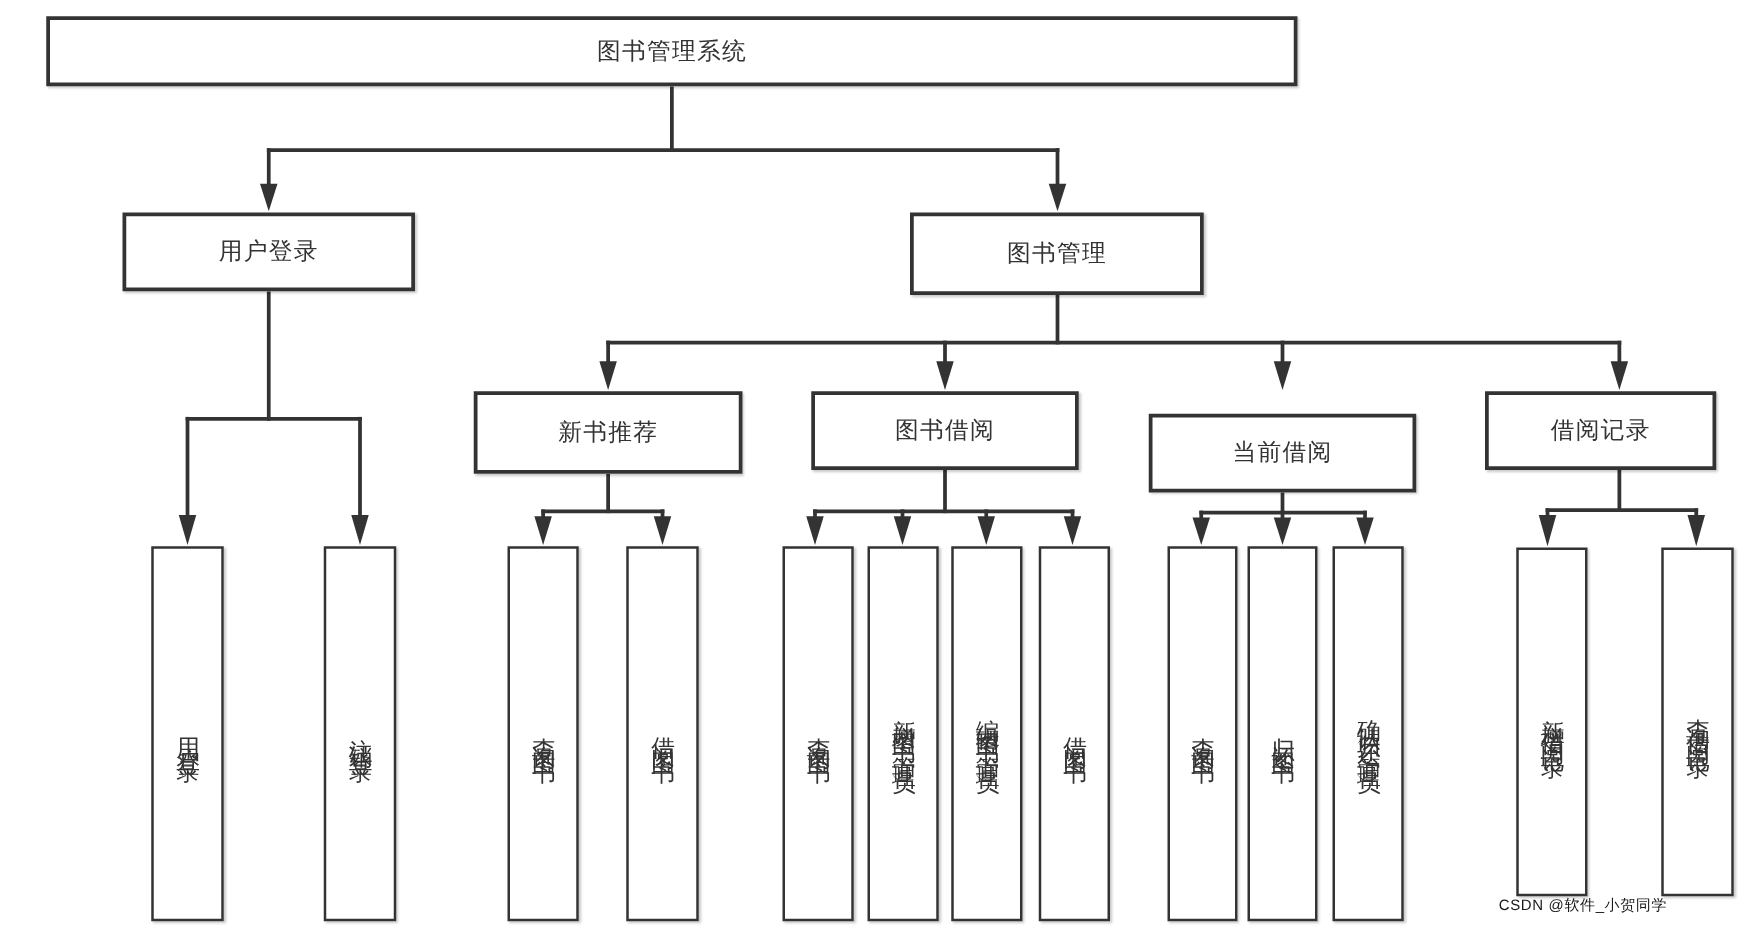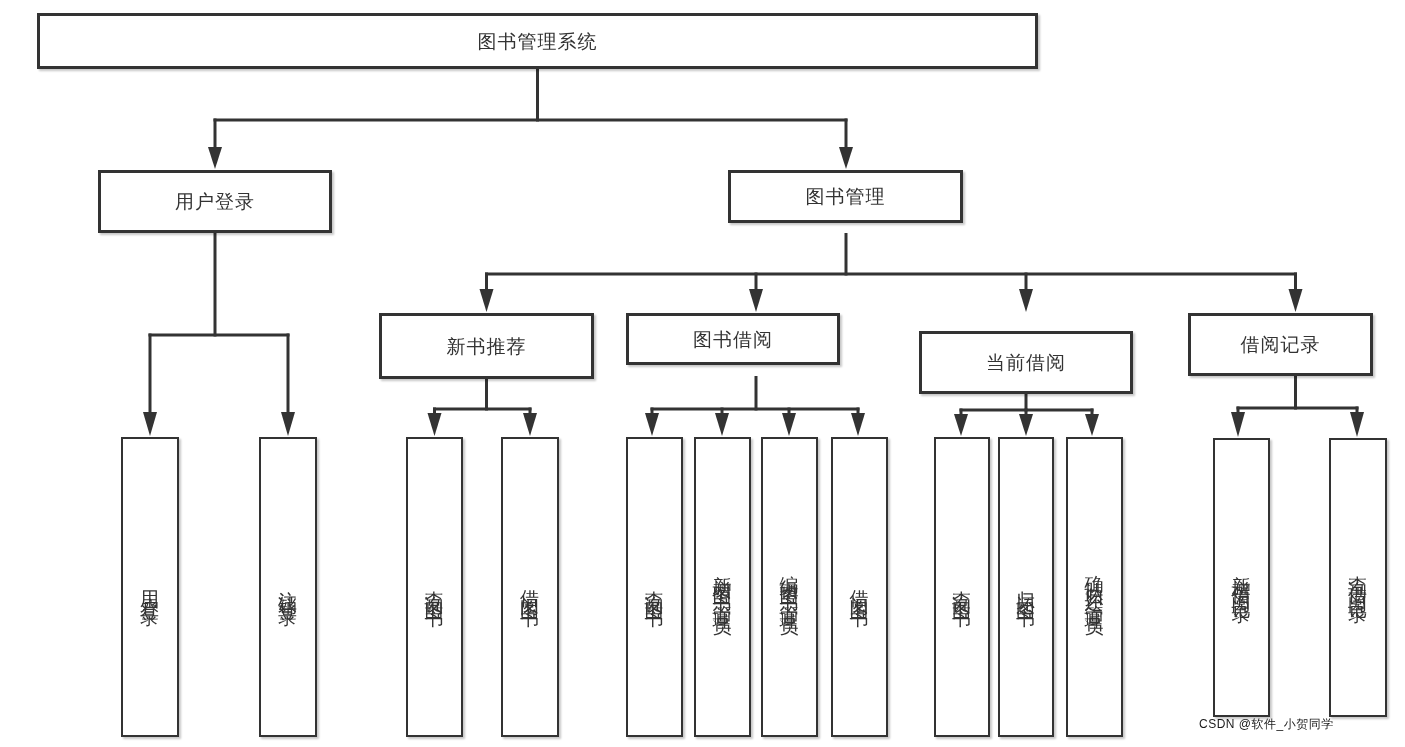--- a/index.html
+++ b/index.html
@@ -121,28 +121,28 @@
     </g>
   </svg>
 
   <div class="node" style="left:21px;top:13px;width:1001px;height:56px">
     <span class="hlabel">图书管理系统</span>
   </div>
 
   <div class="node" style="left:82px;top:170px;width:234px;height:63px">
     <span class="hlabel">用户登录</span>
   </div>
-  <div class="node" style="left:712px;top:170px;width:235px;height:53px">
+  <div class="node" style="left:712px;top:170px;width:235px;height:66px">
     <span class="hlabel">图书管理</span>
   </div>
 
   <div class="node" style="left:363px;top:313px;width:215px;height:66px">
     <span class="hlabel">新书推荐</span>
   </div>
-  <div class="node" style="left:610px;top:313px;width:214px;height:52px">
+  <div class="node" style="left:633px;top:313px;width:214px;height:63px">
     <span class="hlabel">图书借阅</span>
   </div>
   <div class="node" style="left:903px;top:331px;width:214px;height:63px">
     <span class="hlabel">当前借阅</span>
   </div>
   <div class="node" style="left:1172px;top:313px;width:185px;height:63px">
     <span class="hlabel">借阅记录</span>
   </div>
 
   <div class="node leaf" style="left:105px;top:437px;width:58px;height:300px">

